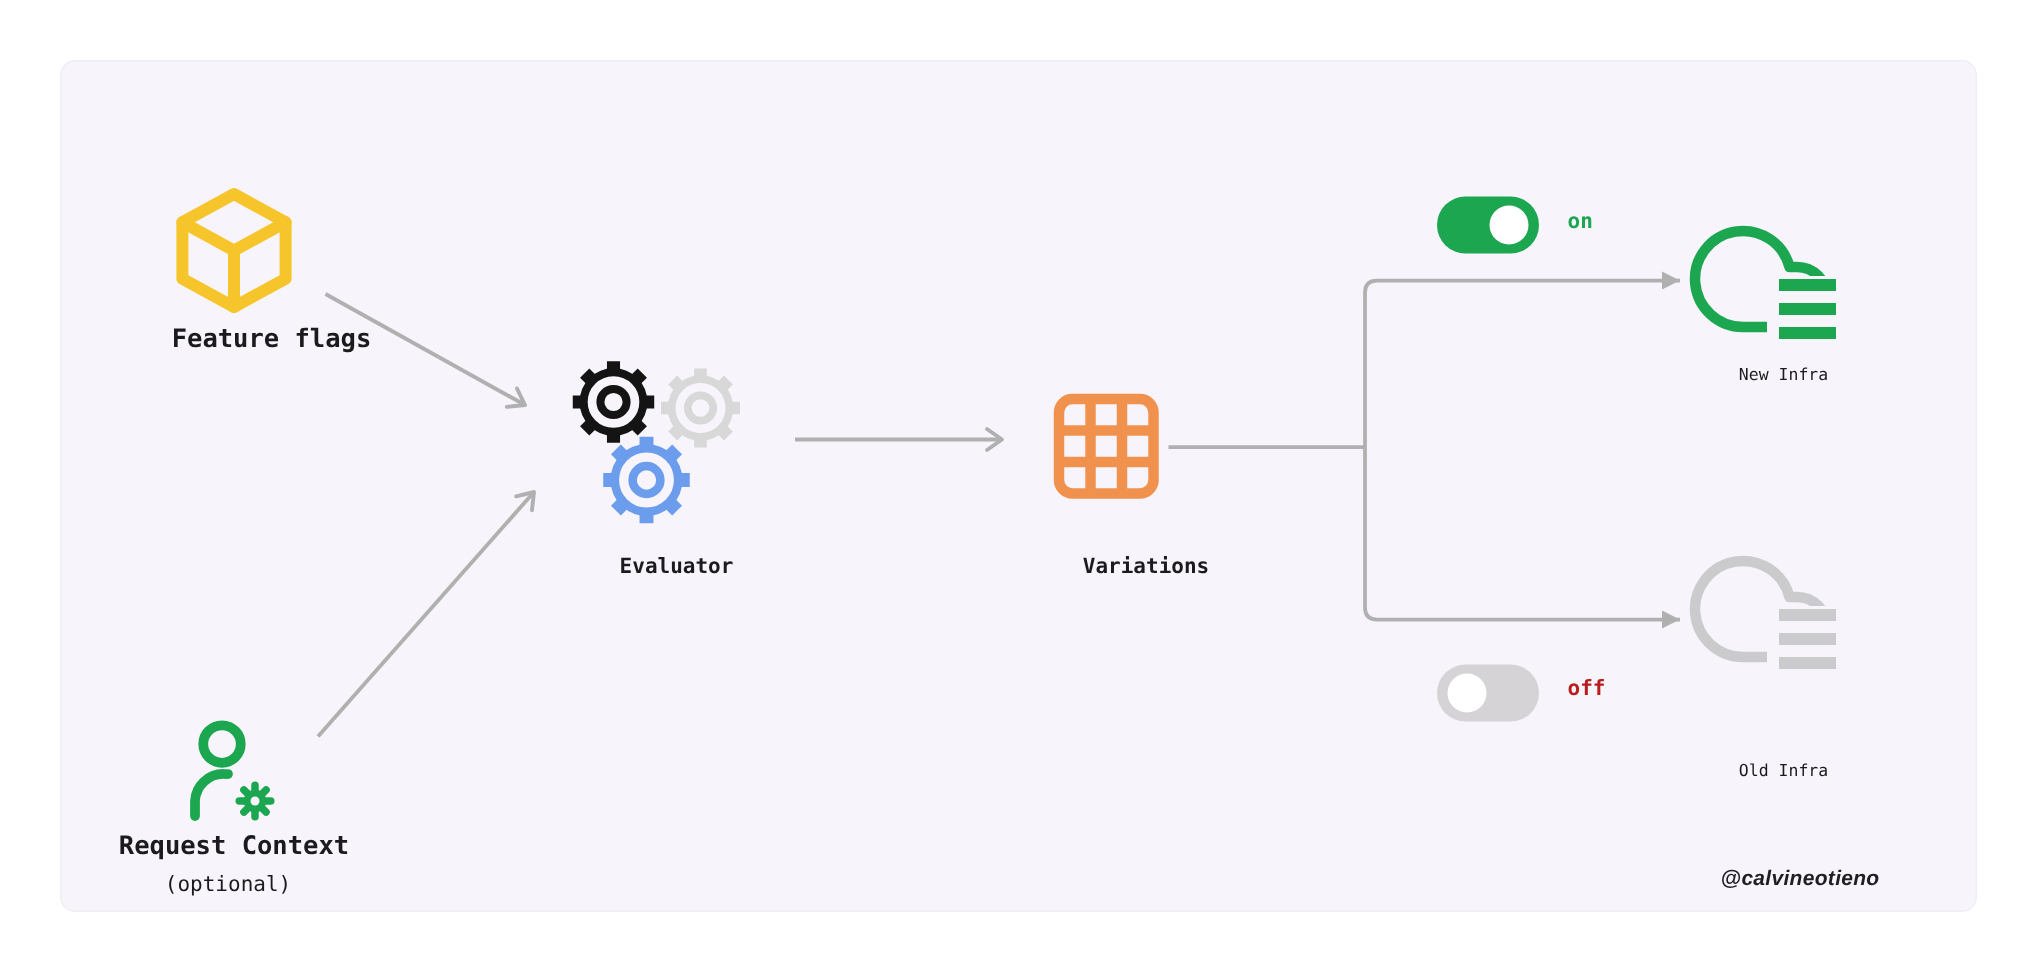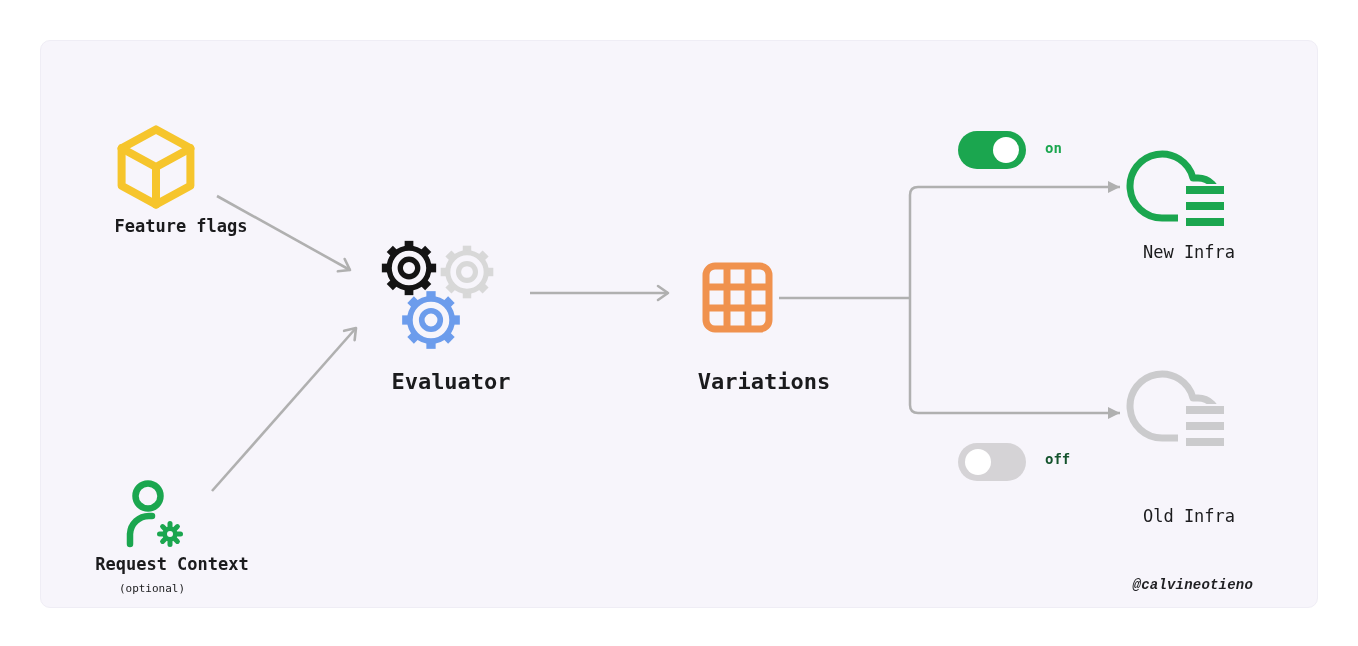--- a/index.html
+++ b/index.html
@@ -10,47 +10,47 @@
     position: absolute; left: 40px; top: 40px; width: 1278px; height: 568px;
     background: #f7f5fb; border-radius: 10px; border: 1px solid #efedf5;
   }
 
   .connectors { position: absolute; left: 0; top: 0; width: 1358px; height: 646px; pointer-events: none; }
 
   .abs { position: absolute; }
 
   .node-label {
     position: absolute; transform: translateX(-50%);
-    font-weight: bold; font-size: 22px; line-height: 1; color: #1b1b1d; white-space: nowrap;
+    font-weight: bold; font-size: 14px; line-height: 1; color: #1b1b1d; white-space: nowrap;
   }
   .node-label.small { font-size: 17px; }
-  .node-label.regular { font-weight: normal; font-size: 17px; }
+  .node-label.regular { font-weight: normal; font-size: 11px; }
 
   
   .toggle {
     position: absolute; width: 68px; height: 38px; border-radius: 19px;
   }
   .toggle.on  { background: #1ba64f; }
   .toggle.off { background: #d5d3d6; }
   .toggle .knob {
     position: absolute; top: 6px; width: 26px; height: 26px; border-radius: 50%;
     background: #ffffff; display: block;
   }
   .toggle.on  .knob { right: 7px; }
   .toggle.off .knob { left: 7px; }
 
   .toggle-text {
     position: absolute; font-size: 14px; font-weight: bold; line-height: 1; white-space: nowrap;
   }
   .toggle-text.on  { color: #1ba64f; }
-  .toggle-text.off { color: #14532d; }
+  .toggle-text.off { color: #b91c1c; }
 
   .watermark {
     position: absolute; right: 105px; top: 577px;
-    font-family: Liberation Mono, monospace; font-style: italic; font-weight: bold;
+    font-family: Liberation Sans, sans-serif; font-style: italic; font-weight: bold;
     font-size: 14px; color: #1f1f22; letter-spacing: 0.2px;
   }
 
   svg { display: block; }
 </style>
 </head>
 <body>
 
 <div class="card"></div>
 
@@ -97,22 +97,22 @@
     <g stroke="#1ba64f" stroke-width="5" stroke-linecap="round">
       <line x1="52" y1="45.5" x2="52" y2="66.5"></line>
       <line x1="41.5" y1="56" x2="62.5" y2="56"></line>
       <line x1="44.6" y1="48.6" x2="59.4" y2="63.4"></line>
       <line x1="44.6" y1="63.4" x2="59.4" y2="48.6"></line>
     </g>
     <circle cx="52" cy="56" r="7.5" fill="#1ba64f"></circle>
     <circle cx="52" cy="56" r="3" fill="#f7f5fb"></circle>
   </svg>
 </div>
-<div class="node-label small" style="left:172px; top:556px;">Request Context</div>
-<div class="node-label regular" style="left:152px; top:583px; font-size:11px;">(optional)</div>
+<div class="node-label small" style="left:156px; top:556px;">Request Context</div>
+<div class="node-label regular" style="left:152px; top:583px; font-size:14px;">(optional)</div>
 
 <div class="abs" style="left:436px; top:241px;">
   <svg width="62" height="62" viewBox="0 0 66 66">
     <circle cx="33" cy="33" r="24" fill="#f7f5fb"></circle>
     <g stroke="#d8d8d8" stroke-width="9" stroke-linecap="butt">
       <line x1="53" y1="33" x2="61" y2="33"></line>
         <line x1="47.1" y1="47.1" x2="52.8" y2="52.8"></line>
       <line x1="33" y1="53" x2="33" y2="61"></line>
         <line x1="18.9" y1="47.1" x2="13.2" y2="52.8"></line>
       <line x1="13" y1="33" x2="5" y2="33"></line>

